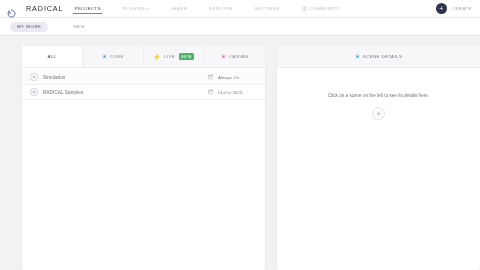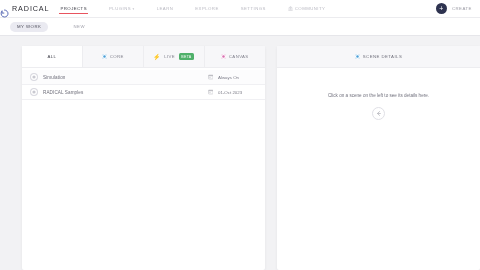--- a/index.html
+++ b/index.html
@@ -11,21 +11,21 @@
   }
   #app { position: relative; width: 480px; height: 270px; background: #f2f2f4; }
 
   
   .topnav {
     position: absolute; top: 0; left: 0; width: 480px; height: 18px;
     background: #ffffff;
     display: flex; align-items: center;
     border-bottom: 1px solid #ececef;
   }
-  .brand { display: flex; align-items: center; gap: 3px; }
+  .brand { display: flex; align-items: center; gap: 10px; padding-left: 7px; }
   .brand-mark { width: 9px; height: 9px; position: relative; }
   .brand-name {
     font-size: 7.2px; letter-spacing: 0.9px; color: #2b2b33; font-weight: 400;
   }
   .nav-links { display: flex; align-items: center; margin-left: 11px; }
   .nav-link {
     font-size: 4.3px; letter-spacing: 0.45px; color: #b9b9c2;
     padding: 4px 0; margin-right: 22px; position: relative; white-space: nowrap;
   }
   .nav-link.active { color: #3a3a44; }

